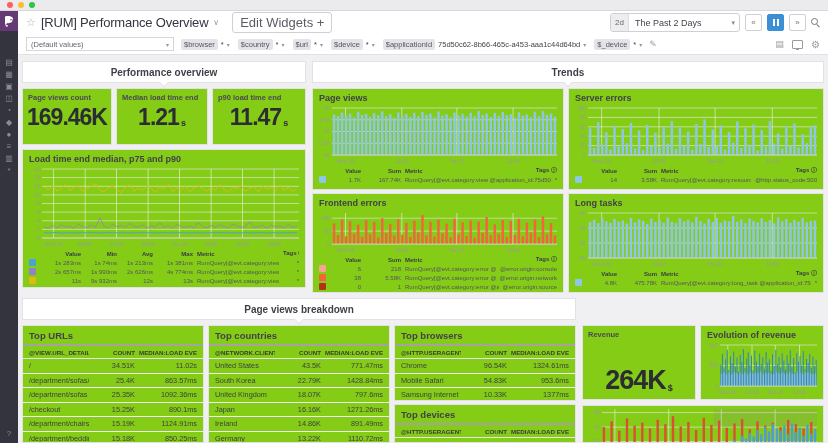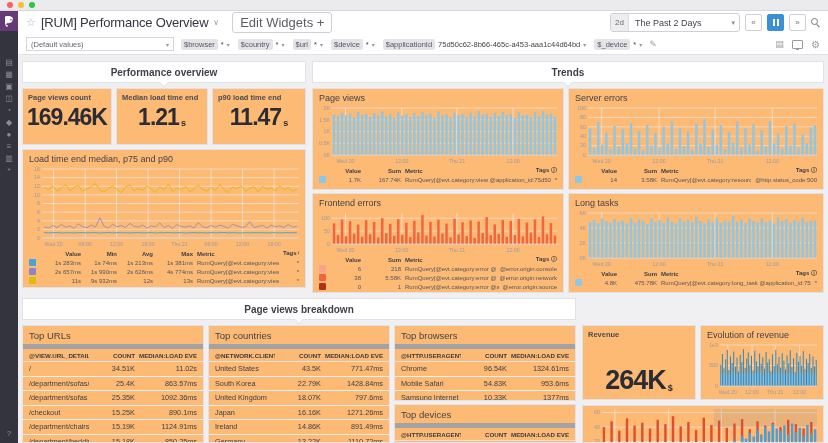--- a/index.html
+++ b/index.html
@@ -46,42 +46,42 @@
   .fb-right{margin-left:auto;display:flex;gap:8px;align-items:center;color:#9a9aa2;}
   .ic-list{font-size:9px;}
   .mon{width:9px;height:7px;border:1px solid #9a9aa2;border-radius:1px;position:relative;}
   .mon::after{content:"";position:absolute;left:2.5px;bottom:-2.5px;width:3px;height:1.5px;background:#9a9aa2;}
   .ic-gear{font-size:10px;}
 
   
   .content{position:absolute;left:18px;top:55px;width:810px;height:312px;background:#f0f0f2;}
   .ghead{position:absolute;background:#fff;border:1px solid #e2e2e6;display:flex;align-items:center;justify-content:center;font-size:10px;font-weight:600;color:#3f3f49;box-sizing:border-box;z-index:2;}
   .notch{position:absolute;left:50%;bottom:-4px;width:6px;height:6px;transform:translateX(-50%) rotate(45deg);background:#fff;border-right:1px solid #e2e2e6;border-bottom:1px solid #e2e2e6;}
-  .widget{position:absolute;background:#fdba74;border:1px solid #e2e2e6;box-sizing:border-box;overflow:hidden;}
-  .w-title{font-size:9px;font-weight:400;color:#42424b;padding:4px 6px 2px;white-space:nowrap;overflow:hidden;}
+  .widget{position:absolute;background:#84cc16;border:1px solid #e2e2e6;box-sizing:border-box;overflow:hidden;}
+  .w-title{font-size:9px;font-weight:700;color:#42424b;padding:4px 6px 2px;white-space:nowrap;overflow:hidden;}
   svg.chart{display:block;}
 
   
   .stat-label{font-size:7.5px;font-weight:600;color:#4a4a52;padding:4px 5px 0;white-space:nowrap;overflow:hidden;}
   .stat-value{display:flex;align-items:flex-end;justify-content:center;font-weight:700;color:#2c2c34;font-size:23px;letter-spacing:-1px;line-height:1;margin-top:4px;}
   .stat-value.big{font-size:27px;margin-top:28px;}
   .stat-unit{font-size:9px;font-weight:700;margin-left:2px;padding-bottom:1px;letter-spacing:0;}
 
   
   .legend{padding:1px 6px 3px;}
   .lg-row{display:grid;align-items:center;column-gap:4px;font-size:6px;color:#55555e;height:9px;}
   .lg-head{font-weight:700;color:#3c3c44;}
   .sw{width:7px;height:7px;border-radius:1px;}
   .lg-head .sw{visibility:hidden;}
   .num{text-align:right;white-space:nowrap;overflow:hidden;}
   .lg-metric{overflow:hidden;white-space:nowrap;}
   .lg-tag{text-align:right;overflow:hidden;white-space:nowrap;}
 
   
-  .tbl-title{font-size:9.5px;font-weight:400;color:#42424b;padding:4px 6px 3px;border-bottom:5px solid #a3a3a3;}
+  .tbl-title{font-size:9.5px;font-weight:700;color:#42424b;padding:4px 6px 3px;border-bottom:2px solid #a3a3a3;}
   .t-row{display:grid;grid-template-columns:minmax(0,1fr) 42px 58px;column-gap:4px;align-items:center;padding:0 6px;height:13.5px;border-bottom:1px solid #efeff2;font-size:7.3px;color:#3e3e46;cursor:pointer;}
   .t-head{font-size:6.2px;font-weight:700;color:#3a3a42;height:12px;border-bottom:1px solid #e4e4e8;cursor:default;}
   .t-num{text-align:right;white-space:nowrap;overflow:hidden;}
   .t-name{overflow:hidden;white-space:nowrap;}
 </style>
 </head>
 <body>
 
 <div class="screen">
 

